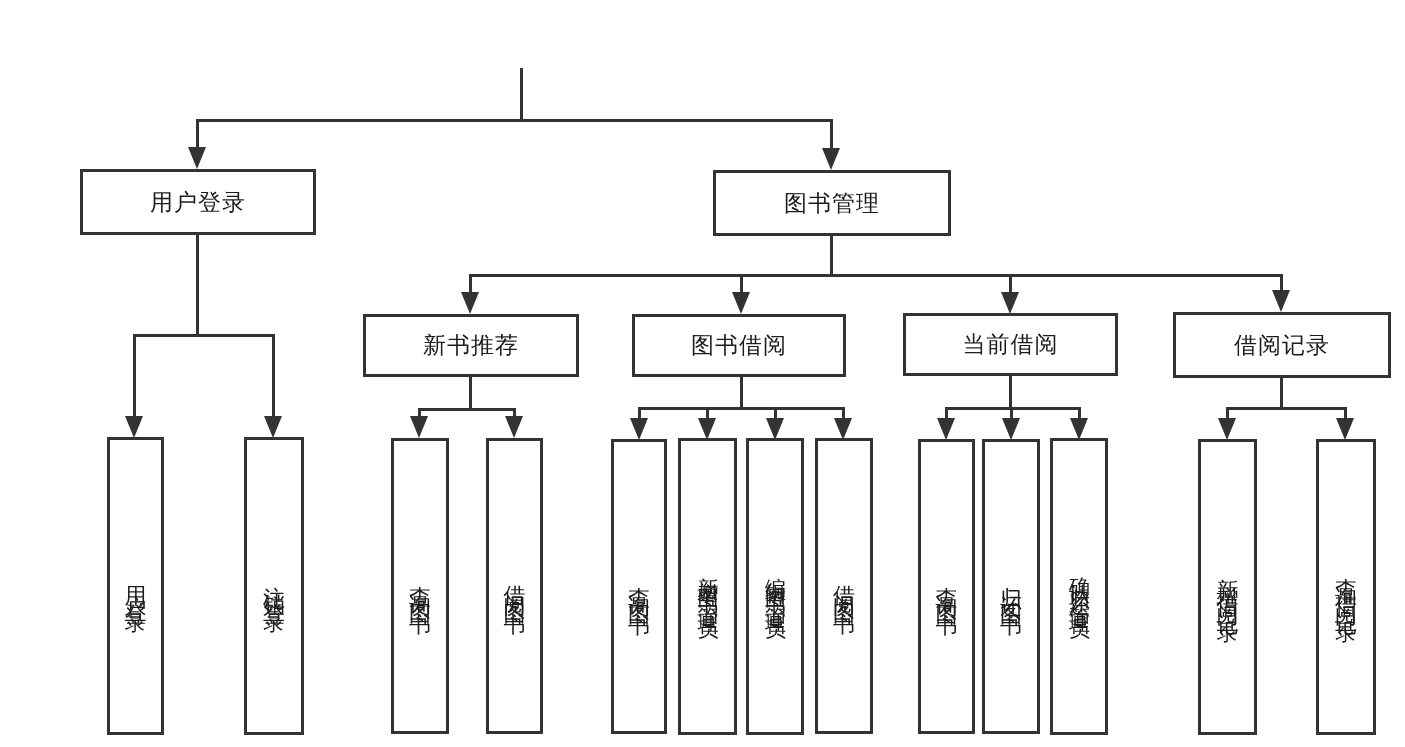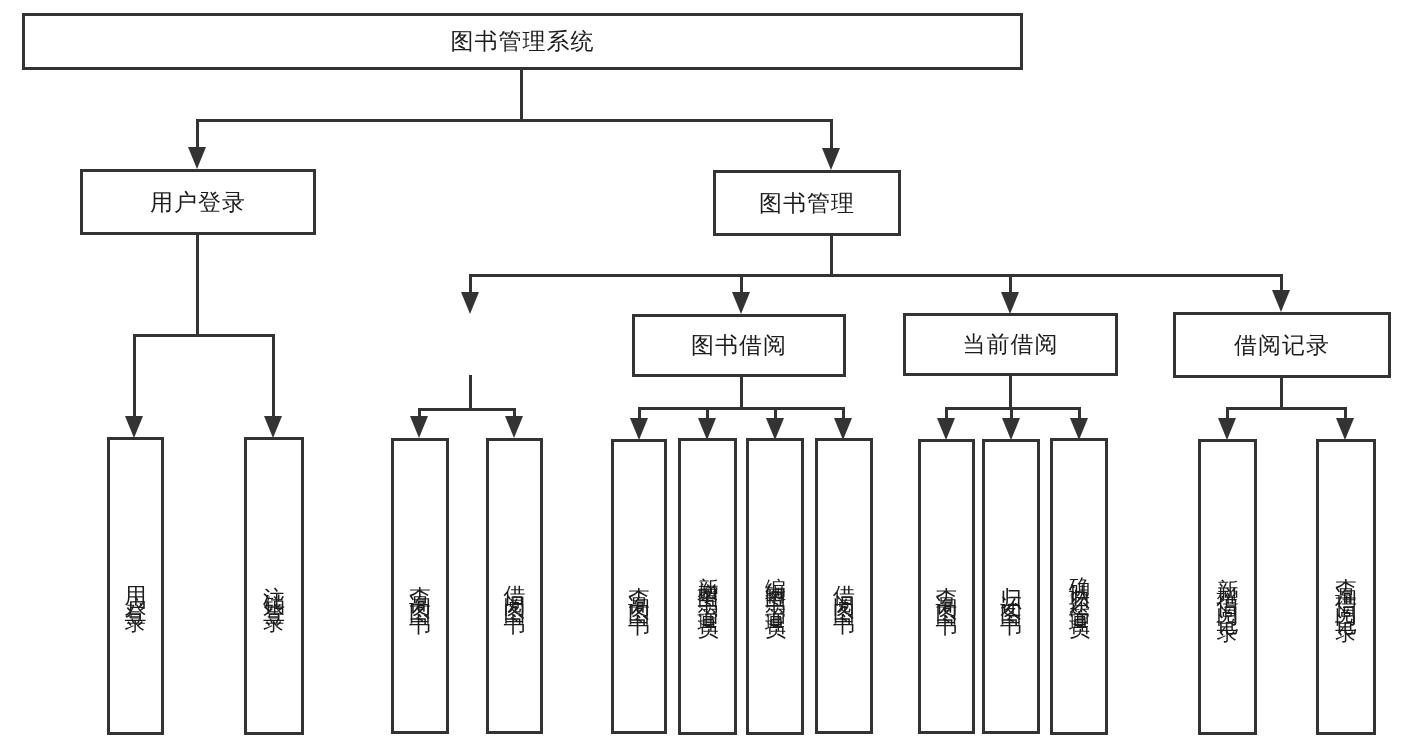--- a/index.html
+++ b/index.html
@@ -55,25 +55,25 @@
     color:var(--watermark);
     z-index:10;
     white-space:nowrap;
   }
 </style>
 </head>
 <body>
 
 <div class="canvas">
 
-  <div class="box htext" style="left:22px;top:13px;width:1001px;height:57px;">图书管理系统</div>
 
   <div class="box htext" style="left:80px;top:169px;width:236px;height:66px;">用户登录</div>
-  <div class="box htext" style="left:713px;top:170px;width:188px;height:66px;">图书管理</div>
+  <div class="box htext" style="left:713px;top:170px;width:238px;height:66px;">图书管理</div>
 
+  <div class="box htext" style="left:363px;top:314px;width:216px;height:63px;">新书推荐</div>
   <div class="box htext" style="left:903px;top:313px;width:215px;height:63px;">当前借阅</div>
   <div class="box htext" style="left:632px;top:314px;width:214px;height:63px;">图书借阅</div>
   <div class="box htext" style="left:1173px;top:312px;width:218px;height:66px;">借阅记录</div>
 
   <div class="box vtext" style="left:107px;top:437px;width:57px;height:298px;">
     <span>用户登录</span>
   </div>
   <div class="box vtext" style="left:244px;top:437px;width:60px;height:298px;">
     <span>注销登录</span>
   </div>

